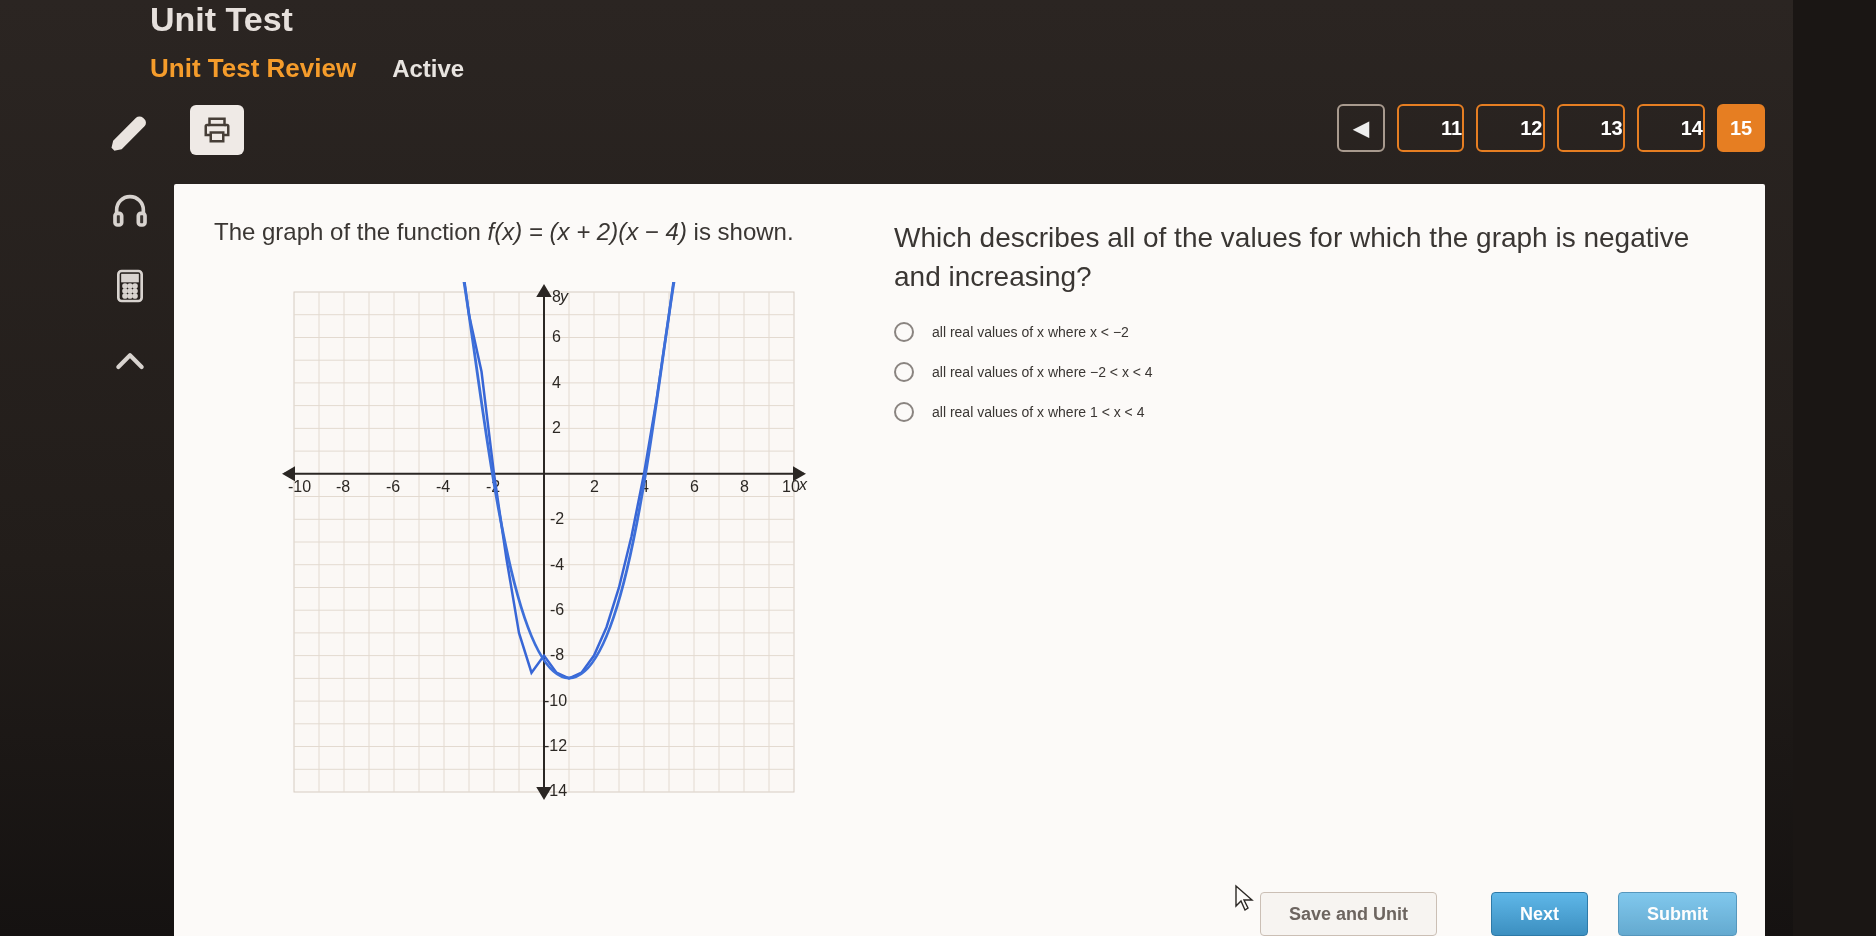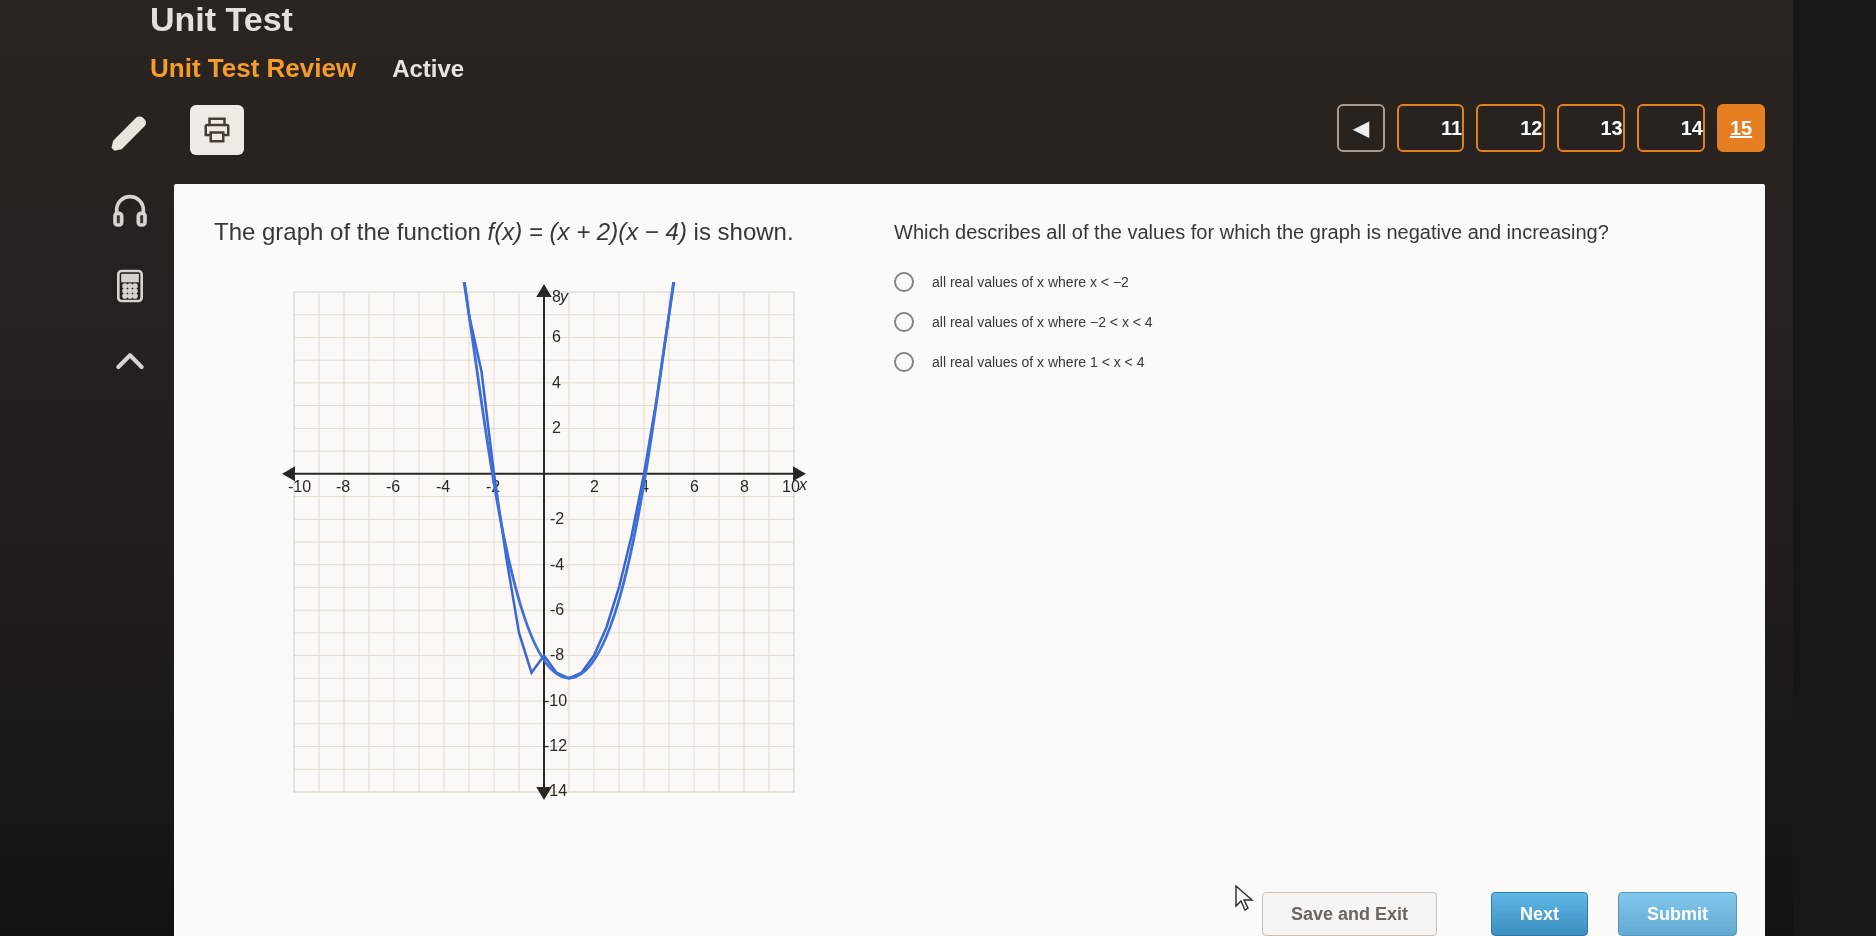--- a/index.html
+++ b/index.html
@@ -11,28 +11,28 @@
   .utr { color: #f59c2b; font-weight: 700; font-size: 26px; }
   .active { color: #e8e4e0; font-weight: 700; font-size: 24px; }
   .toolbar-left { position: absolute; left: 95px; top: 110px; width: 70px; display: flex; flex-direction: column; gap: 28px; align-items: center; }
   .tool { width: 48px; height: 48px; display: flex; align-items: center; justify-content: center; color: #d8d3cf; }
   .tool svg { width: 40px; height: 40px; }
   .print-btn { position: absolute; left: 190px; top: 105px; width: 54px; height: 50px; background: #efeae6; border-radius: 6px; display: flex; align-items: center; justify-content: center; }
   .print-btn svg { width: 30px; height: 30px; }
   .pager { position: absolute; right: 28px; top: 104px; display: flex; gap: 12px; }
   .pg-btn { min-width: 48px; height: 48px; border: 2px solid #6f5f52; color: #eee; background: transparent; border-radius: 6px; display: flex; align-items: center; justify-content: center; font-weight: 700; font-size: 20px; }
   .pg-btn.arrow { border-color: #a89a8e; }
-  .pg-btn.current { background: #e67e22; border-color: #e67e22; color: #fff; text-decoration: underline; }
+  .pg-btn.current { background: #e67e22; border-color: #e67e22; color: #fff; }
   .pg-btn.accent { border-color: #e67e22; color: #fff; padding-left: 42px; }
   .content { position: absolute; left: 174px; top: 184px; right: 28px; bottom: 0; background: #fcfaf8; border-top-left-radius: 2px; border-top-right-radius: 2px; padding: 34px 40px 0 40px; display: flex; gap: 40px; }
   .left-col { flex: 0 0 640px; }
   .right-col { flex: 1; }
   .prompt { font-size: 24px; color: #3a3633; margin-bottom: 36px; }
   .prompt i { font-style: italic; }
-  .question { font-size: 20px; color: #3a3633; margin-bottom: 26px; line-height: 1.4; }
+  .question { font-size: 28px; color: #3a3633; margin-bottom: 26px; line-height: 1.4; }
   .options { display: flex; flex-direction: column; gap: 20px; font-size: 14px; color: #3a3633; }
   .option { display: flex; align-items: center; gap: 18px; }
   .radio { width: 20px; height: 20px; border: 2px solid #8a8480; border-radius: 50%; flex: 0 0 20px; }
   .graph-wrap { width: 560px; height: 520px; margin: 0 auto; }
   svg.graph { width: 560px; height: 520px; }
   .cursor { position: absolute; left: 1060px; top: 700px; }
   .bottom-bar { position: absolute; right: 28px; bottom: 0; display: flex; gap: 30px; align-items: center; }
   .bb-btn { height: 44px; padding: 0 28px; border-radius: 4px; display: flex; align-items: center; justify-content: center; font-weight: 700; font-size: 18px; }
   .bb-save { background: #f7f4f1; color: #6d6560; border: 1px solid #cbbfb5; }
   .bb-next { background: linear-gradient(180deg,#5fb7e8,#3c8fc0); color: #fff; border: 1px solid #2e7aa8; margin-left: 24px; }
@@ -240,19 +240,19 @@
       </div>
 
       <div class="cursor">
         <svg width="22" height="28" viewBox="0 0 22 28">
             <path d="M2 2 L2 22 L7 17 L11 26 L14 24 L10 16 L18 16 Z" fill="#fdfbf9" stroke="#2b2724" stroke-width="1.4"></path>
           </svg>
       </div>
     </div>
 
     <div class="bottom-bar">
-      <div class="bb-btn bb-save">Save and Exit</div>
+      <div class="bb-btn bb-save">Save and Unit</div>
       <div class="bb-btn bb-next">Next</div>
       <div class="bb-btn bb-submit">Submit</div>
     </div>
   </div>
 
 </div>
 
 </body></html>

